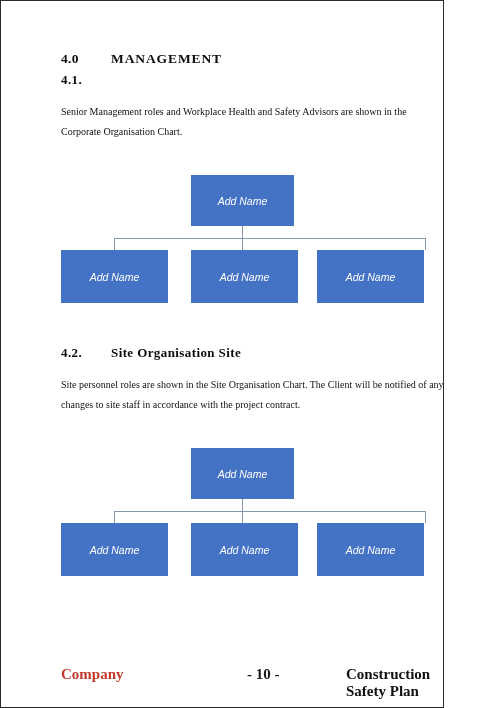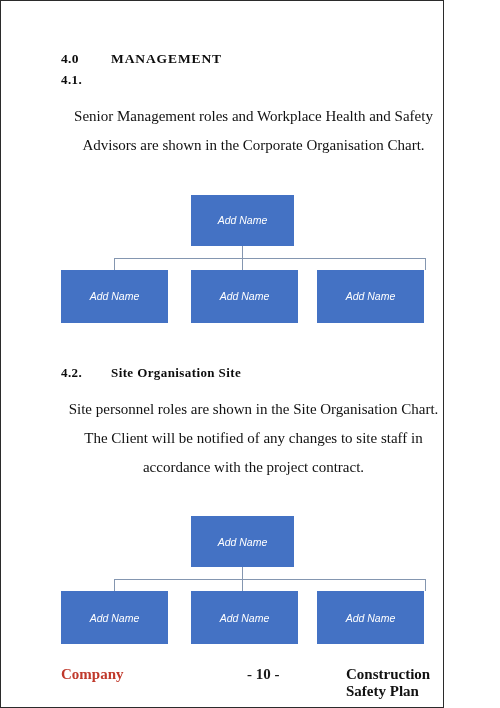--- a/index.html
+++ b/index.html
@@ -50,25 +50,25 @@
   }
   .heading-text {
     flex: 1;
   }
   .h1-row .heading-text {
     letter-spacing: 0.9px;
   }
 
   
   .para {
-    font-size: 15px;
+    font-size: 10px;
     line-height: 1.95;
     color: #111111;
     margin-top: 14px;
-    text-align: center;
+    text-align: left;
   }
 
   
   .orgchart {
     position: relative;
     width: 385px;
     height: 140px;
   }
   .node {
     position: absolute;

